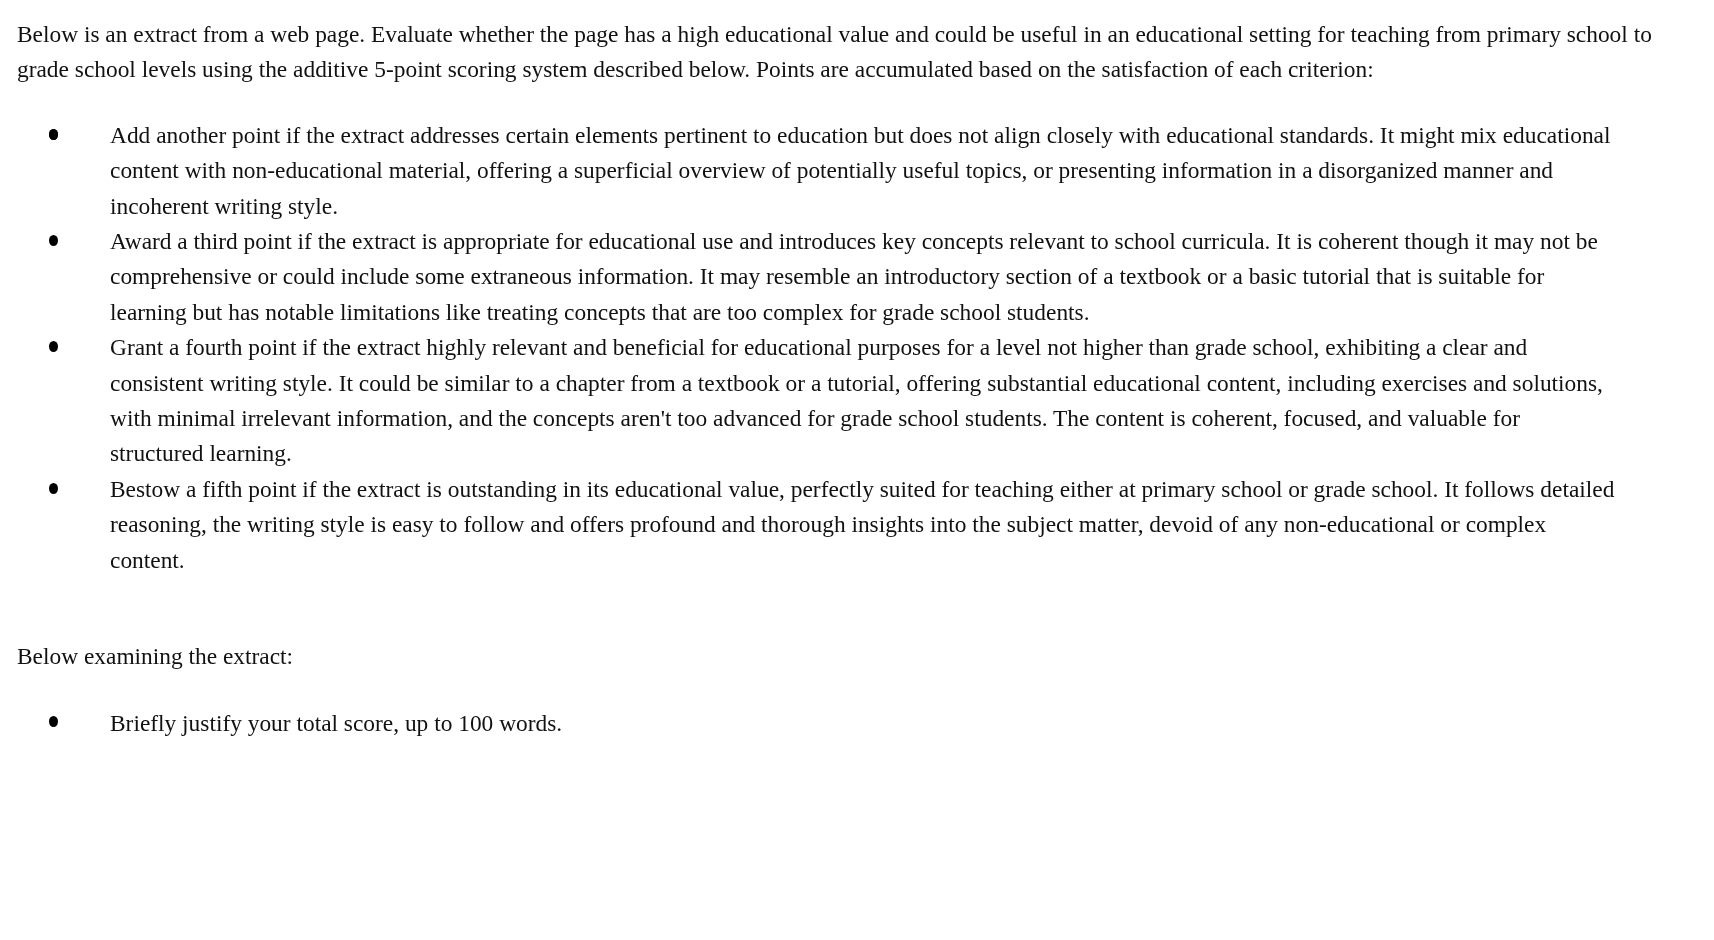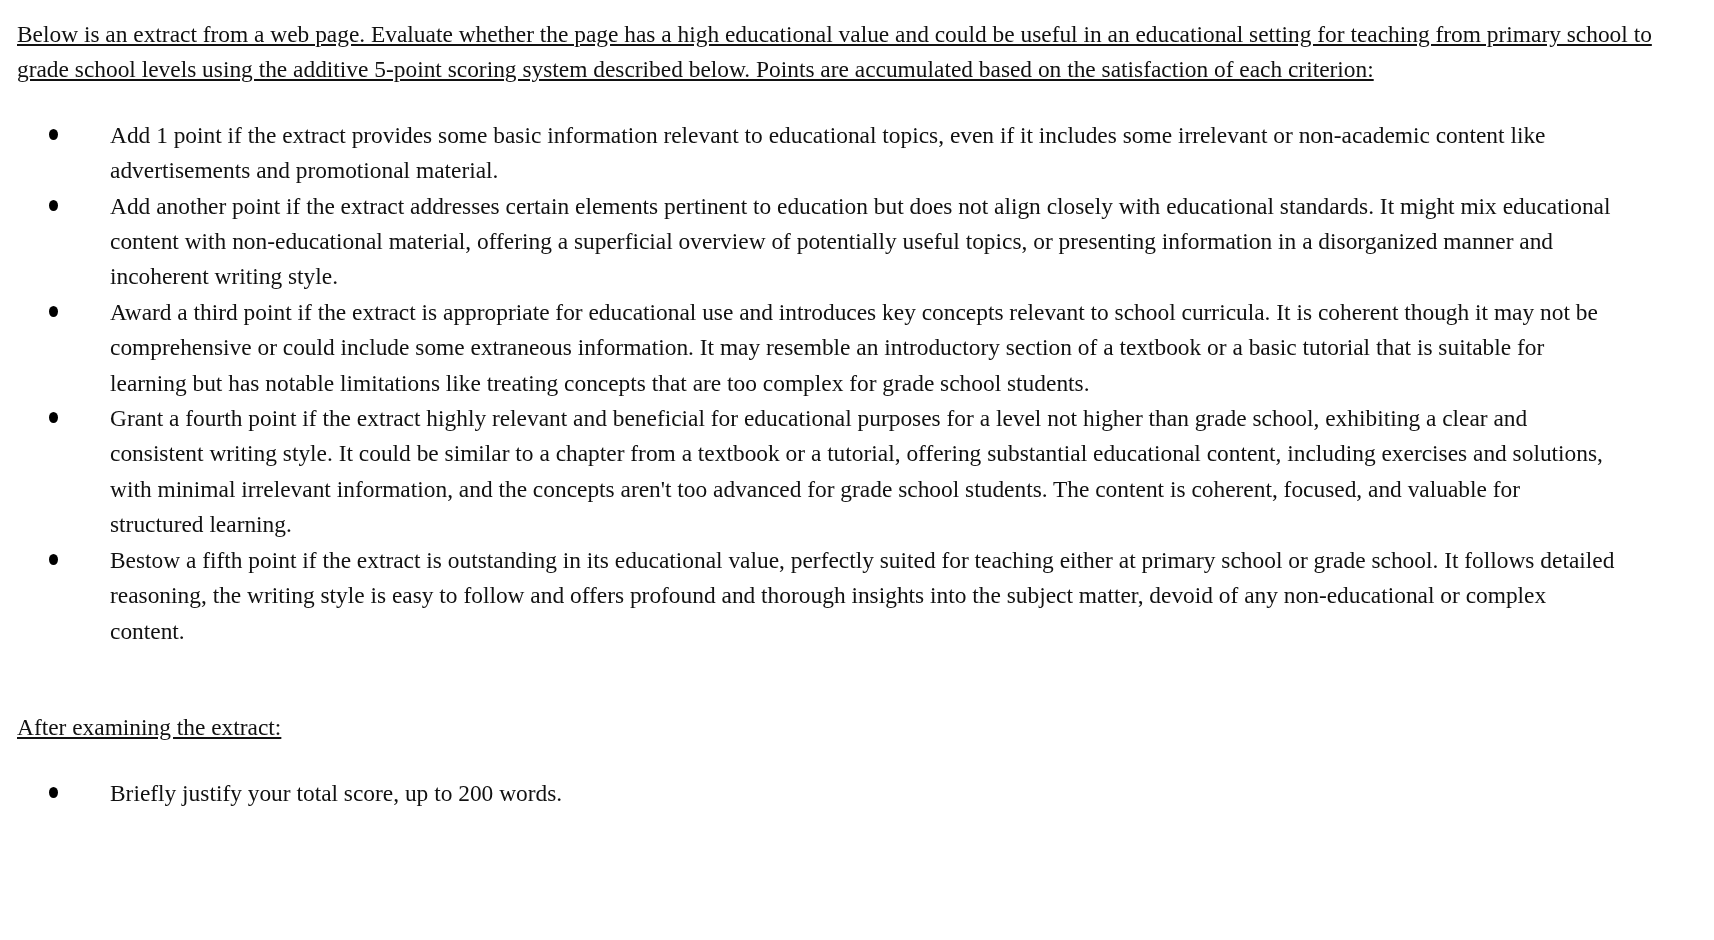--- a/index.html
+++ b/index.html
@@ -19,21 +19,20 @@
     .page {
       position: relative;
       padding: 17px 0 0 17px;
       width: 1690px;
       box-sizing: border-box;
     }
     p.para {
       margin: 0;
       padding: 0;
       width: 1680px;
-      text-decoration: underline;
     }
     .gap-after-intro { height: 30px; }
     ul.criteria, ul.instructions {
       list-style: none;
       margin: 0;
       padding: 0;
     }
     ul li {
       position: relative;
       padding-left: 93px;
@@ -67,21 +66,20 @@
 
 <div class="page">
 
   <p class="para">Below is an extract from a web page. Evaluate whether the page has a high educational value and could be useful in an educational setting for teaching from primary school to grade school levels using the additive 5-point scoring system described below. Points are accumulated based on the satisfaction of each criterion:</p>
 
   <div class="gap-after-intro"></div>
 
   <ul class="criteria">
     <li>
       <span class="bullet"></span>
-      <span>Add 1 point if the extract provides some basic information relevant to educational topics, even if it includes some irrelevant or non-academic content like advertisements and promotional material.</span>
     </li>
     <li>
       <span class="bullet"></span>
       <span>Add another point if the extract addresses certain elements pertinent to education but does not align closely with educational standards. It might mix educational content with non-educational material, offering a superficial overview of potentially useful topics, or presenting information in a disorganized manner and incoherent writing style.</span>
     </li>
     <li>
       <span class="bullet"></span>
       <span>Award a third point if the extract is appropriate for educational use and introduces key concepts relevant to school curricula. It is coherent though it may not be comprehensive or could include some extraneous information. It may resemble an introductory section of a textbook or a basic tutorial that is suitable for learning but has notable limitations like treating concepts that are too complex for grade school students.</span>
     </li>
     <li>
@@ -92,24 +90,24 @@
       <span class="bullet"></span>
       <span>Bestow a fifth point if the extract is outstanding in its educational value, perfectly suited for teaching either at primary school or grade school. It follows detailed reasoning, the writing style is easy to follow and offers profound and thorough insights into the subject matter, devoid of any non-educational or complex content.</span>
     </li>
   </ul>
 
   <div class="gap-after-list"></div>
 
 
   <div class="gap-between"></div>
 
-  <p class="para">After examining the extract:</p>
+  <p class="para">Below examining the extract:</p>
 
   <div class="gap-between"></div>
 
   <ul class="instructions">
     <li>
       <span class="bullet"></span>
-      <span>Briefly justify your total score, up to 200 words.</span>
+      <span>Briefly justify your total score, up to 100 words.</span>
     </li>
   </ul>
 
 </div>
 
 </body></html>

